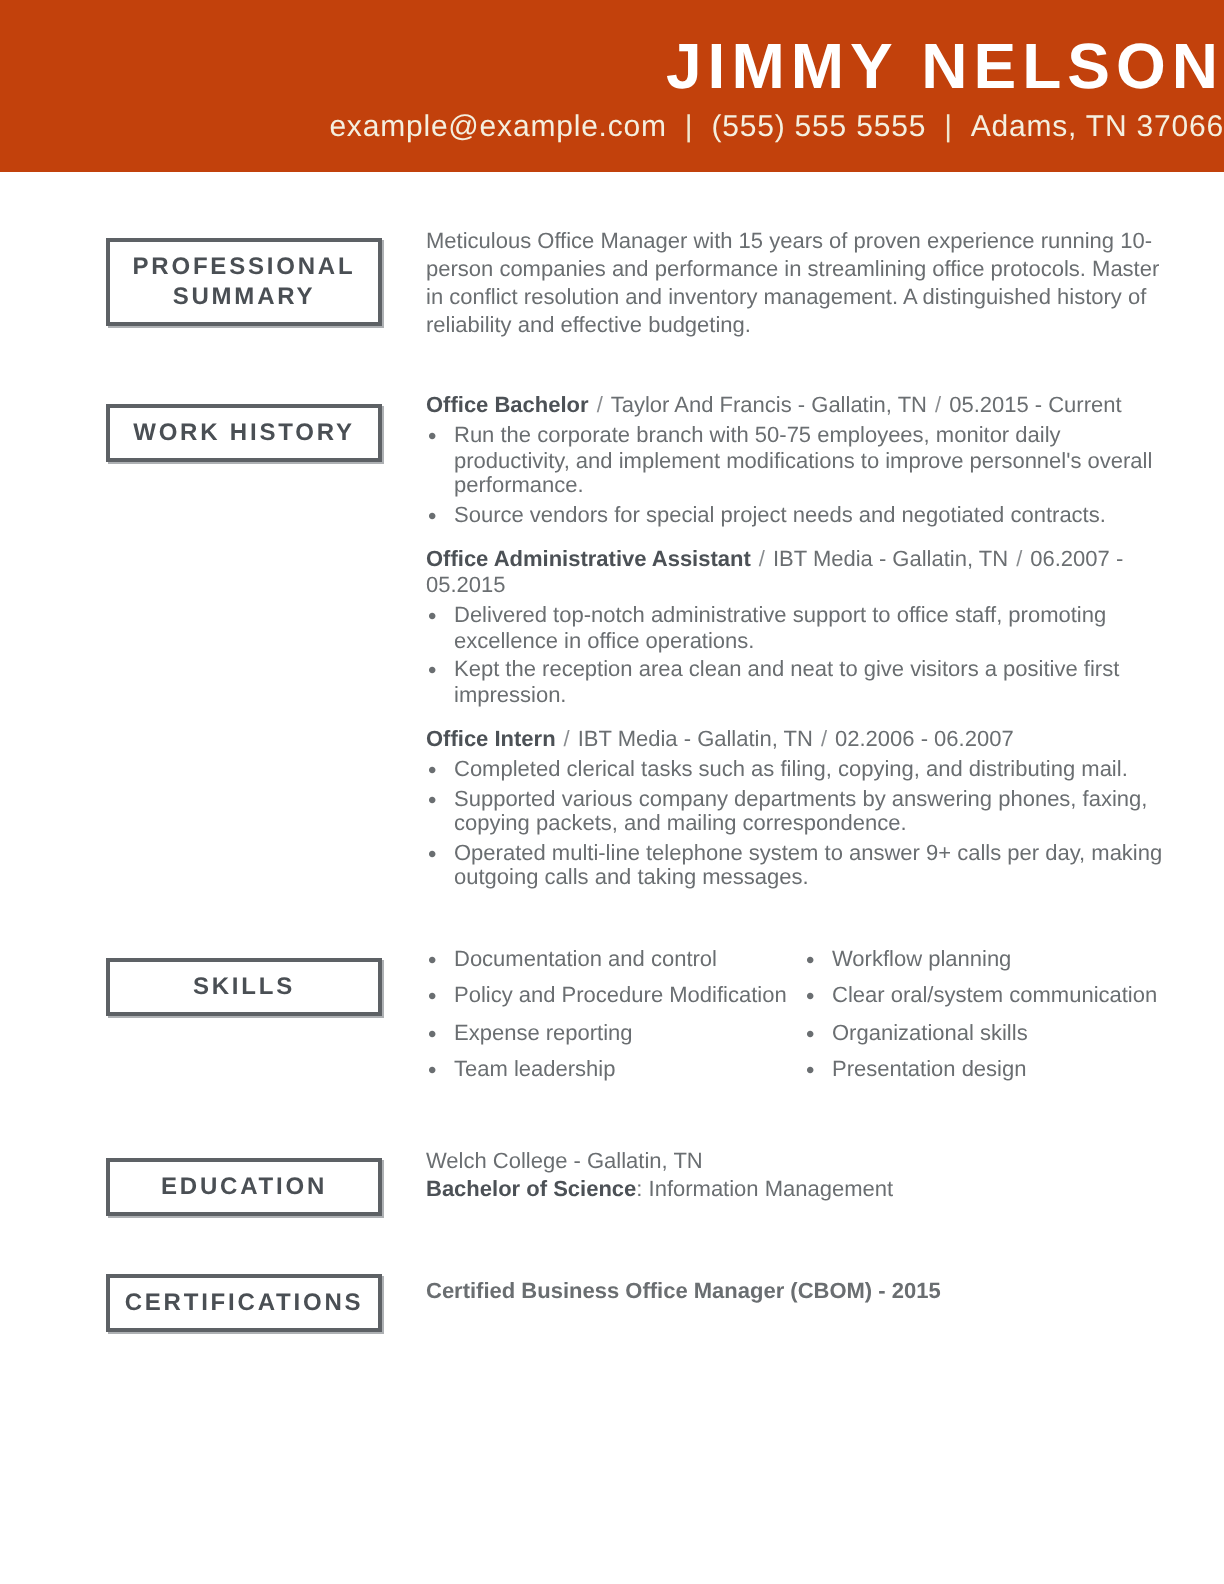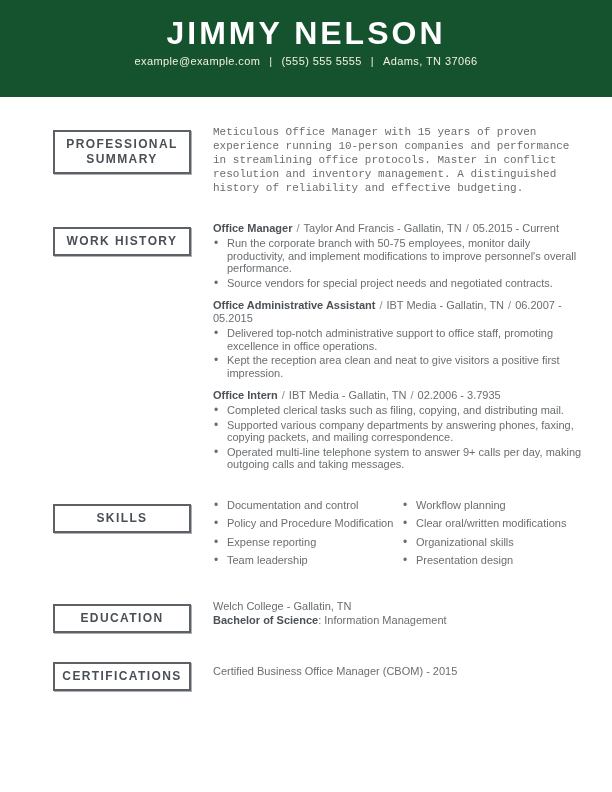--- a/index.html
+++ b/index.html
@@ -9,36 +9,36 @@
   .page {
     position: relative;
     width: 612px;
     height: 792px;
     background: #ffffff;
     overflow: hidden;
   }
 
   
   .band {
-    height: 97px;
-    background: #14532d;
-    text-align: center;
+    height: 86px;
+    background: #c2410c;
+    text-align: right;
     color: #ffffff;
   }
   .name {
     padding-top: 16px;
     font-size: 32px;
     font-weight: bold;
     letter-spacing: 3px;
     line-height: 34px;
     color: #ffffff;
   }
   .contact {
     margin-top: 5px;
-    font-size: 11px;
+    font-size: 15px;
     letter-spacing: 0.4px;
     color: #f4efdf;
   }
   .contact .pipe {
     display: inline-block;
     margin: 0 9px;
     color: #efe8d2;
   }
 
   
@@ -64,21 +64,21 @@
     width: 378px;
     font-size: 11px;
     color: #6a6e71;
   }
 
   .summary-section   { margin-bottom: 27px; }
   .work-section      { margin-bottom: 26px; }
   .skills-section    { margin-bottom: 26px; }
   .education-section { margin-bottom: 24px; }
 
-  .summary-text { line-height: 14px; font-family: Liberation Mono, monospace; }
+  .summary-text { line-height: 14px; }
 
   
   .job { margin-bottom: 10px; line-height: 12.5px; }
   .job:last-child { margin-bottom: 0; }
   .job-head { margin-bottom: 2px; line-height: 13px; }
   .job-title { font-weight: bold; color: #4c5156; }
   .slash { color: #8a8d90; margin: 0 4px; }
 
   ul.bullets { list-style: none; }
   ul.bullets li {
@@ -99,21 +99,21 @@
 
   
   .skills-cols { display: flex; }
   .skills-cols ul { width: 194px; }
   .skills-cols ul.bullets li { margin-bottom: 5px; line-height: 13.5px; }
   .skills-cols ul.bullets li::before { line-height: 13.5px; }
 
   
   .edu-line { line-height: 14px; }
   .edu-degree { font-weight: bold; color: #4c5156; }
-  .cert-line { line-height: 14px; margin-top: 7px; }
+  .cert-line { line-height: 14px; margin-top: 7px; font-weight: bold; }
 </style>
 </head>
 <body>
 
 <div class="page">
 
   <header class="band">
     <div class="name">JIMMY NELSON</div>
     <div class="contact">
       <span>example@example.com</span><span class="pipe">|</span><span>(555) 555 5555</span><span class="pipe">|</span><span>Adams, TN 37066</span>
@@ -132,41 +132,41 @@
     </section>
 
     <section class="section work-section">
       <div class="label-col">
         <div class="label-box">WORK HISTORY</div>
       </div>
       <div class="content-col">
 
         <div class="job">
           <div class="job-head">
-            <span class="job-title">Office Manager</span><span class="slash">/</span><span>Taylor And Francis - Gallatin, TN</span><span class="slash">/</span><span>05.2015 - Current</span>
+            <span class="job-title">Office Bachelor</span><span class="slash">/</span><span>Taylor And Francis - Gallatin, TN</span><span class="slash">/</span><span>05.2015 - Current</span>
           </div>
           <ul class="bullets">
             <li>Run the corporate branch with 50-75 employees, monitor daily productivity, and implement modifications to improve personnel's overall performance.</li>
             <li>Source vendors for special project needs and negotiated contracts.</li>
           </ul>
         </div>
 
         <div class="job">
           <div class="job-head">
             <span class="job-title">Office Administrative Assistant</span><span class="slash">/</span><span>IBT Media - Gallatin, TN</span><span class="slash">/</span><span>06.2007 - 05.2015</span>
           </div>
           <ul class="bullets">
             <li>Delivered top-notch administrative support to office staff, promoting excellence in office operations.</li>
             <li>Kept the reception area clean and neat to give visitors a positive first impression.</li>
           </ul>
         </div>
 
         <div class="job">
           <div class="job-head">
-            <span class="job-title">Office Intern</span><span class="slash">/</span><span>IBT Media - Gallatin, TN</span><span class="slash">/</span><span>02.2006 - 3.7935</span>
+            <span class="job-title">Office Intern</span><span class="slash">/</span><span>IBT Media - Gallatin, TN</span><span class="slash">/</span><span>02.2006 - 06.2007</span>
           </div>
           <ul class="bullets">
             <li>Completed clerical tasks such as filing, copying, and distributing mail.</li>
             <li>Supported various company departments by answering phones, faxing, copying packets, and mailing correspondence.</li>
             <li>Operated multi-line telephone system to answer 9+ calls per day, making outgoing calls and taking messages.</li>
           </ul>
         </div>
 
       </div>
     </section>
@@ -178,21 +178,21 @@
       <div class="content-col">
         <div class="skills-cols">
           <ul class="bullets">
             <li>Documentation and control</li>
             <li>Policy and Procedure Modification</li>
             <li>Expense reporting</li>
             <li>Team leadership</li>
           </ul>
           <ul class="bullets">
             <li>Workflow planning</li>
-            <li>Clear oral/written modifications</li>
+            <li>Clear oral/system communication</li>
             <li>Organizational skills</li>
             <li>Presentation design</li>
           </ul>
         </div>
       </div>
     </section>
 
     <section class="section education-section">
       <div class="label-col">
         <div class="label-box">EDUCATION</div>

